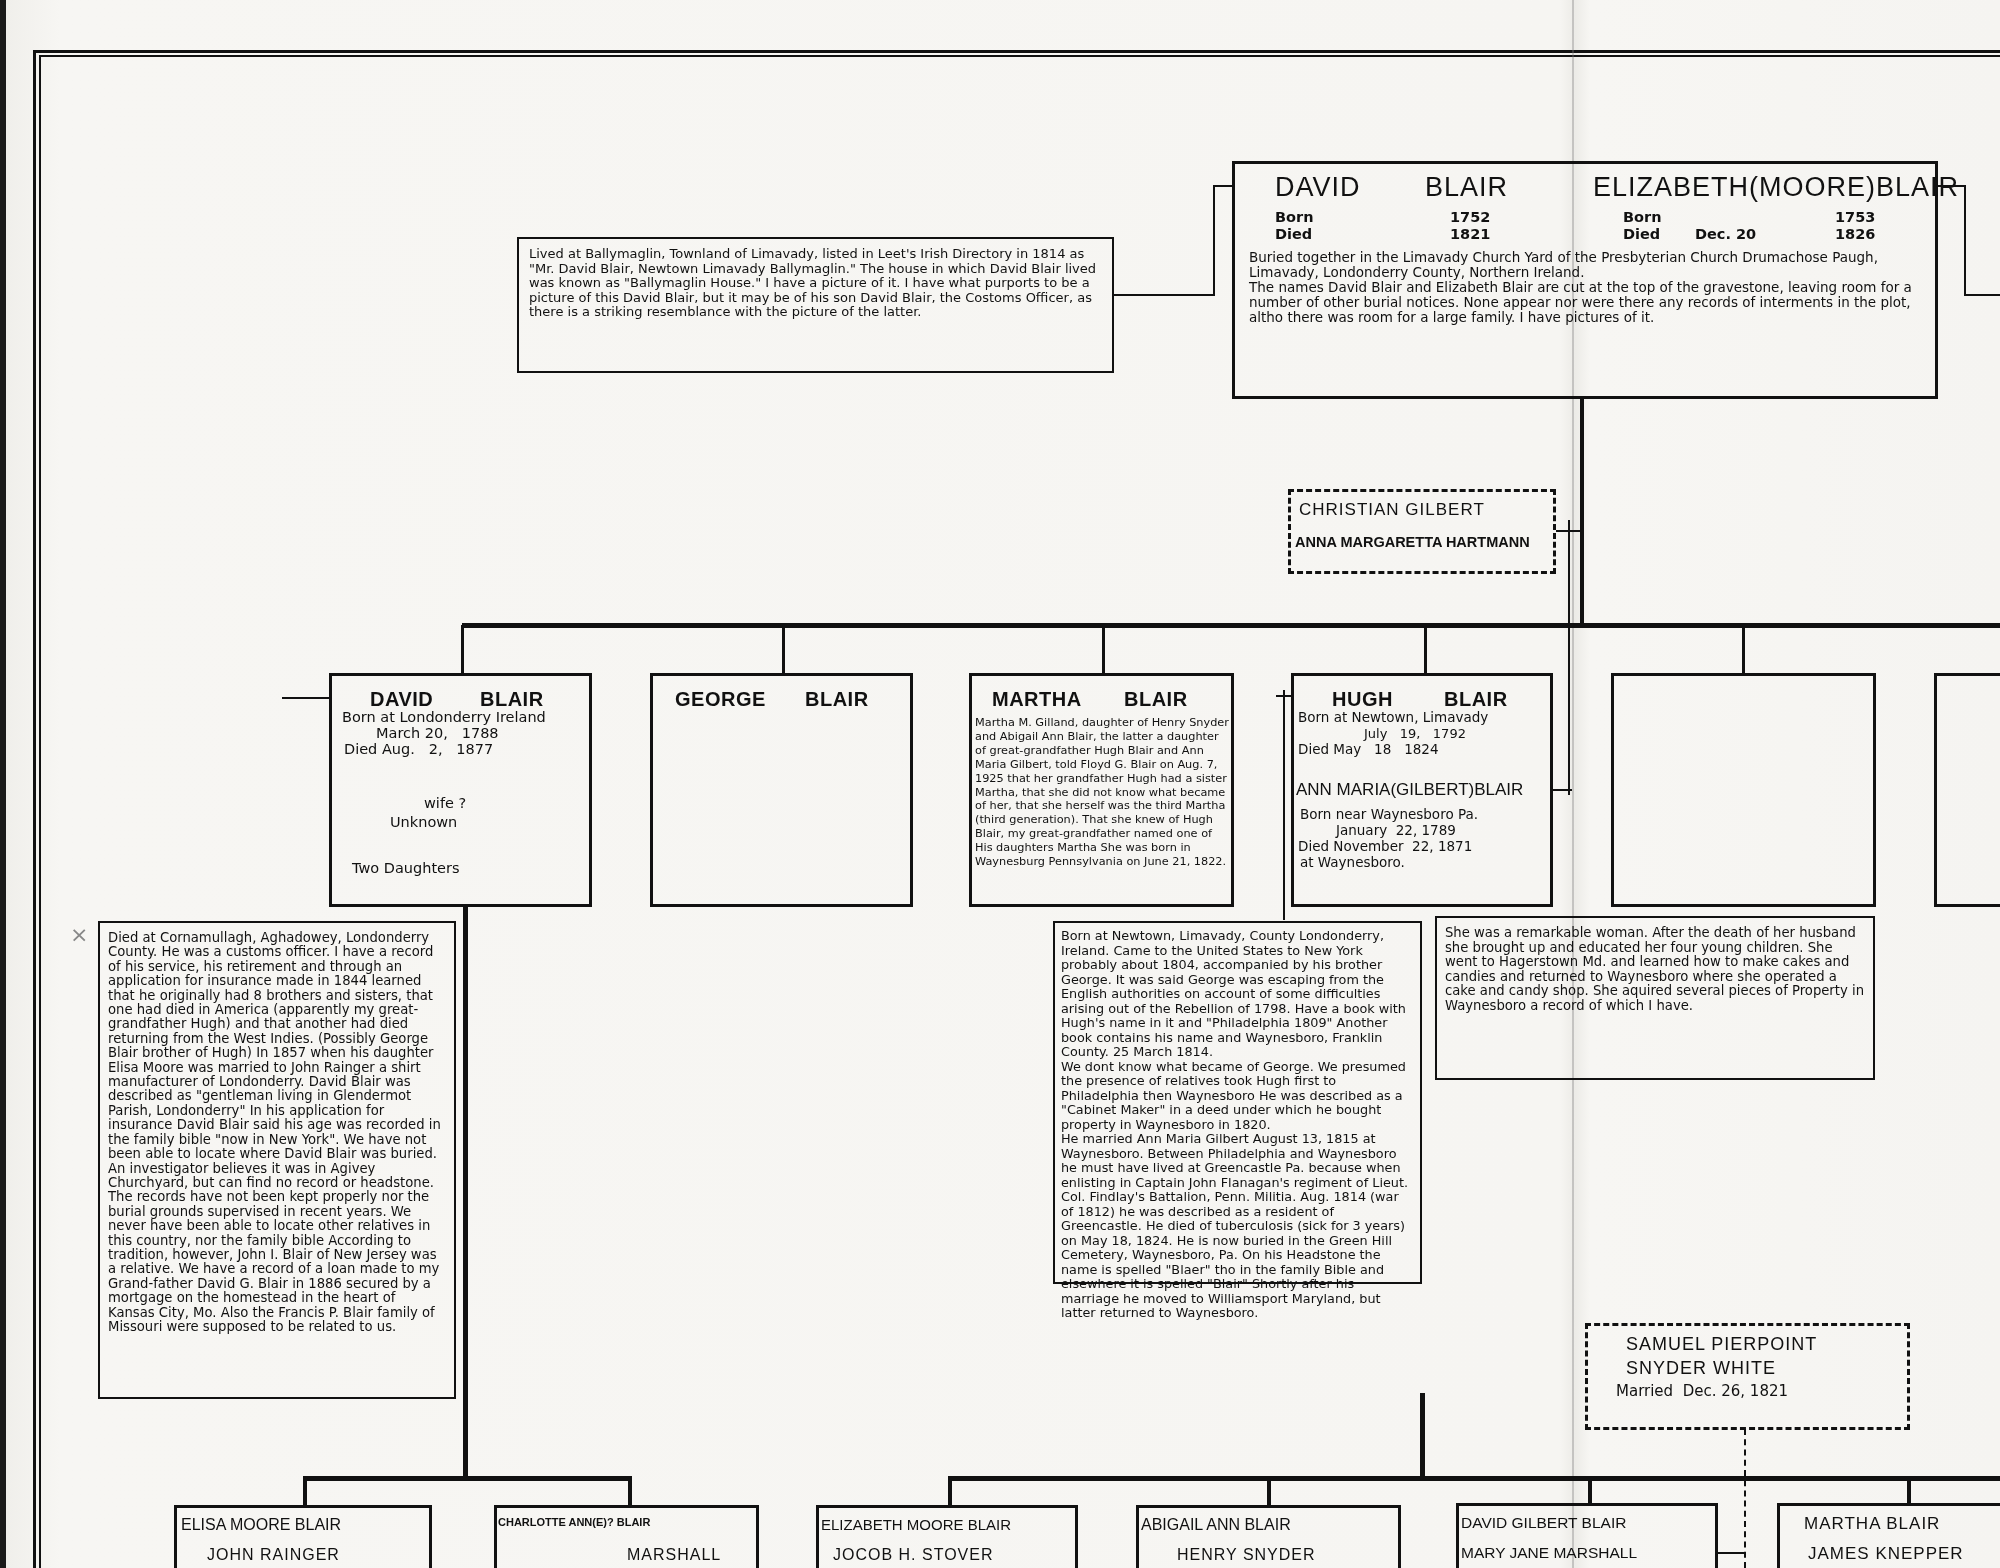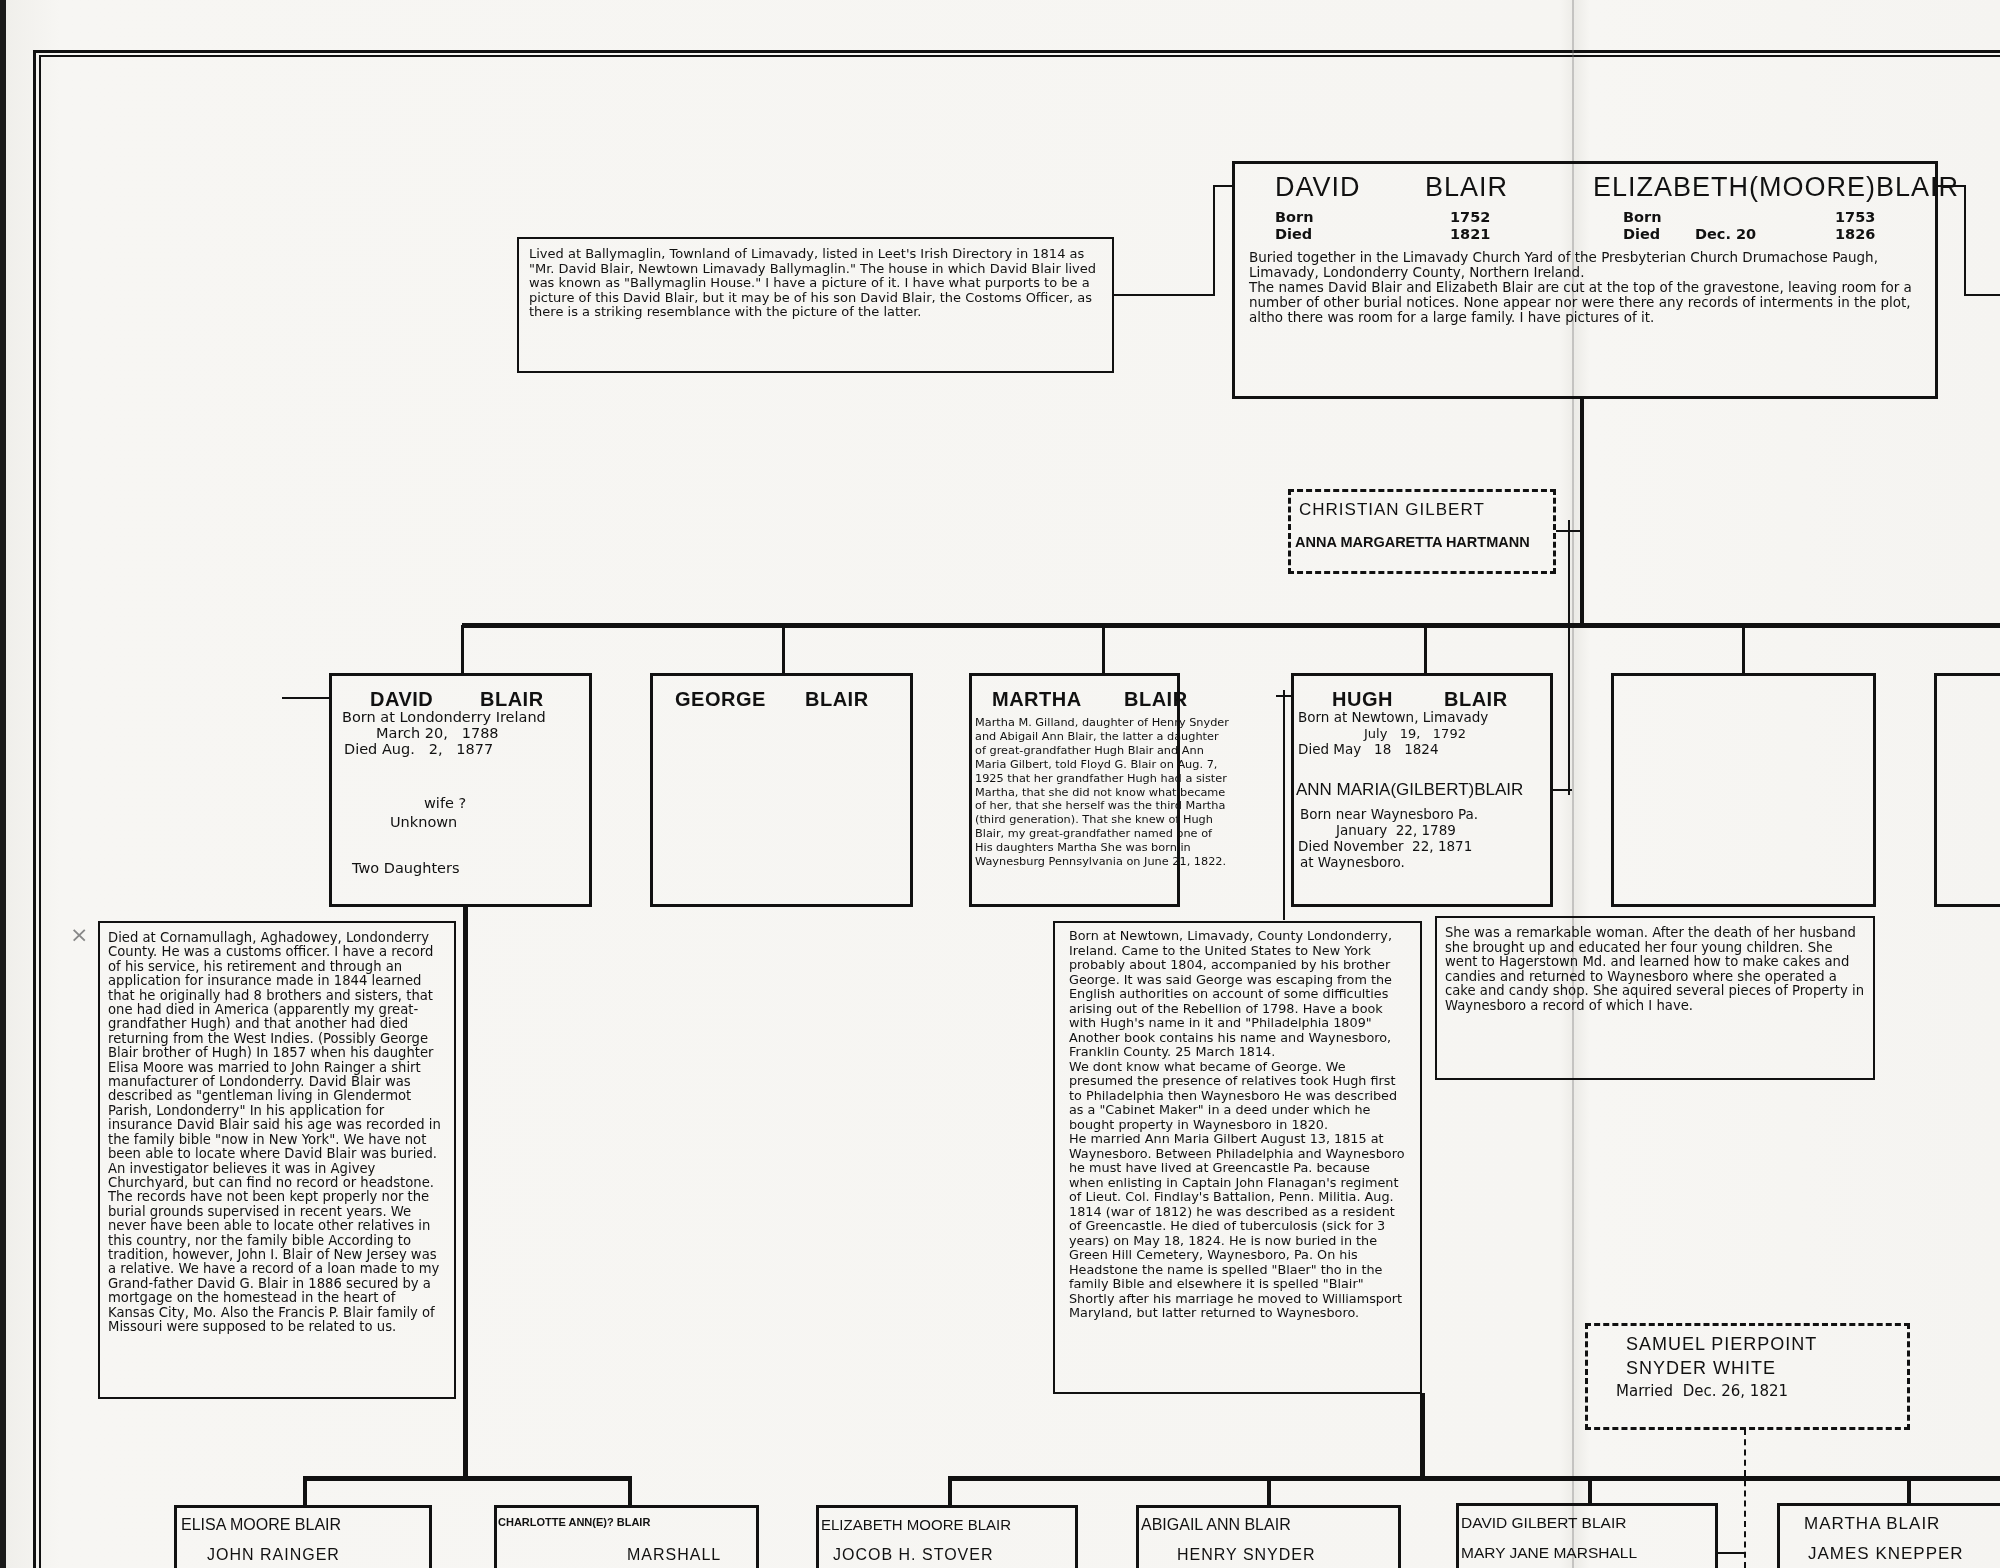--- a/index.html
+++ b/index.html
@@ -122,21 +122,21 @@
   <div class="abs txt" style="left:92px; top:120px;">wife ?</div>
   <div class="abs txt" style="left:58px; top:139px;">Unknown</div>
   <div class="abs txt" style="left:20px; top:185px;">Two Daughters</div>
 </div>
 
 <div class="box" style="left:650px; top:673px; width:263px; height:234px;">
   <div class="abs name-md" style="left:22px; top:12px;">GEORGE</div>
   <div class="abs name-md" style="left:152px; top:12px;">BLAIR</div>
 </div>
 
-<div class="box" style="left:969px; top:673px; width:211px; height:234px;">
+<div class="box" style="left:969px; top:673px; width:265px; height:234px;">
   <div class="abs name-md" style="left:20px; top:12px;">MARTHA</div>
   <div class="abs name-md" style="left:152px; top:12px;">BLAIR</div>
   <div class="abs txt-sm" style="left:3px; top:40px; width:258px; font-size:11.3px; line-height:13.9px;">Martha M. Gilland, daughter of Henry Snyder and Abigail Ann Blair, the latter a daughter of great-grandfather Hugh Blair and Ann Maria Gilbert, told Floyd G. Blair on Aug. 7, 1925 that her grandfather Hugh had a sister Martha, that she did not know what became of her, that she herself was the third Martha (third generation). That she knew of Hugh Blair, my great-grandfather named one of His daughters Martha She was born in Waynesburg Pennsylvania on June 21, 1822.</div>
 </div>
 
 <div class="box" style="left:1291px; top:673px; width:262px; height:234px;">
   <div class="abs name-md" style="left:38px; top:12px;">HUGH</div>
   <div class="abs name-md" style="left:150px; top:12px;">BLAIR</div>
   <div class="abs txt" style="left:4px; top:34px; font-size:13.5px;">Born at Newtown, Limavady</div>
   <div class="abs txt" style="left:38px; top:50px; white-space:pre; font-size:13px;margin-left:32px;">July   19,   1792</div>
@@ -149,21 +149,21 @@
 </div>
 
 <div class="box" style="left:1611px; top:673px; width:265px; height:234px;"></div>
 <div class="box" style="left:1934px; top:673px; width:100px; height:234px;"></div>
 
 <div class="box thin" style="left:98px; top:921px; width:358px; height:478px; padding:8px 8px;">
   <div class="txt" style="font-size:13.2px; line-height:14.4px;">Died at Cornamullagh, Aghadowey, Londonderry County. He was a customs officer. I have a record of his service, his retirement and through an application for insurance made in 1844 learned that he originally had 8 brothers and sisters, that one had died in America (apparently my great-grandfather Hugh) and that another had died returning from the West Indies. (Possibly George Blair brother of Hugh) In 1857 when his daughter Elisa Moore was married to John Rainger a shirt manufacturer of Londonderry. David Blair was described as "gentleman living in Glendermot Parish, Londonderry" In his application for insurance David Blair said his age was recorded in the family bible "now in New York". We have not been able to locate where David Blair was buried. An investigator believes it was in Agivey Churchyard, but can find no record or headstone. The records have not been kept properly nor the burial grounds supervised in recent years. We never have been able to locate other relatives in this country, nor the family bible According to tradition, however, John I. Blair of New Jersey was a relative. We have a record of a loan made to my Grand-father David G. Blair in 1886 secured by a mortgage on the homestead in the heart of Kansas City, Mo. Also the Francis P. Blair family of Missouri were supposed to be related to us.</div>
 </div>
 <div class="abs" style="left:70px; top:922px; font-size:22px; color:#888;">×</div>
 
-<div class="box thin" style="left:1053px; top:921px; width:369px; height:473px; padding:6px 14px;">
+<div class="box thin" style="left:1053px; top:921px; width:369px; height:363px; padding:6px 6px;">
   <div class="txt para" style="font-size:12.8px; line-height:14.5px;">Born at Newtown, Limavady, County Londonderry, Ireland. Came to the United States to New York probably about 1804, accompanied by his brother George. It was said George was escaping from the English authorities on account of some difficulties arising out of the Rebellion of 1798. Have a book with Hugh's name in it and "Philadelphia 1809" Another book contains his name and Waynesboro, Franklin County. 25 March 1814.
 We dont know what became of George. We presumed the presence of relatives took Hugh first to Philadelphia then Waynesboro He was described as a "Cabinet Maker" in a deed under which he bought property in Waynesboro in 1820.
 He married Ann Maria Gilbert August 13, 1815 at Waynesboro. Between Philadelphia and Waynesboro he must have lived at Greencastle Pa. because when enlisting in Captain John Flanagan's regiment of Lieut. Col. Findlay's Battalion, Penn. Militia. Aug. 1814 (war of 1812) he was described as a resident of Greencastle. He died of tuberculosis (sick for 3 years) on May 18, 1824. He is now buried in the Green Hill Cemetery, Waynesboro, Pa. On his Headstone the name is spelled "Blaer" tho in the family Bible and elsewhere it is spelled "Blair" Shortly after his marriage he moved to Williamsport Maryland, but latter returned to Waynesboro.</div>
 </div>
 
 <div class="box thin" style="left:1435px; top:916px; width:440px; height:164px; padding:8px 8px;">
   <div class="txt" style="font-size:13.2px; line-height:14.5px;">She was a remarkable woman. After the death of her husband she brought up and educated her four young children. She went to Hagerstown Md. and learned how to make cakes and candies and returned to Waynesboro where she operated a cake and candy shop. She aquired several pieces of Property in Waynesboro a record of which I have.</div>
 </div>
 
 <div class="box dashed" style="left:1585px; top:1323px; width:325px; height:107px;">

